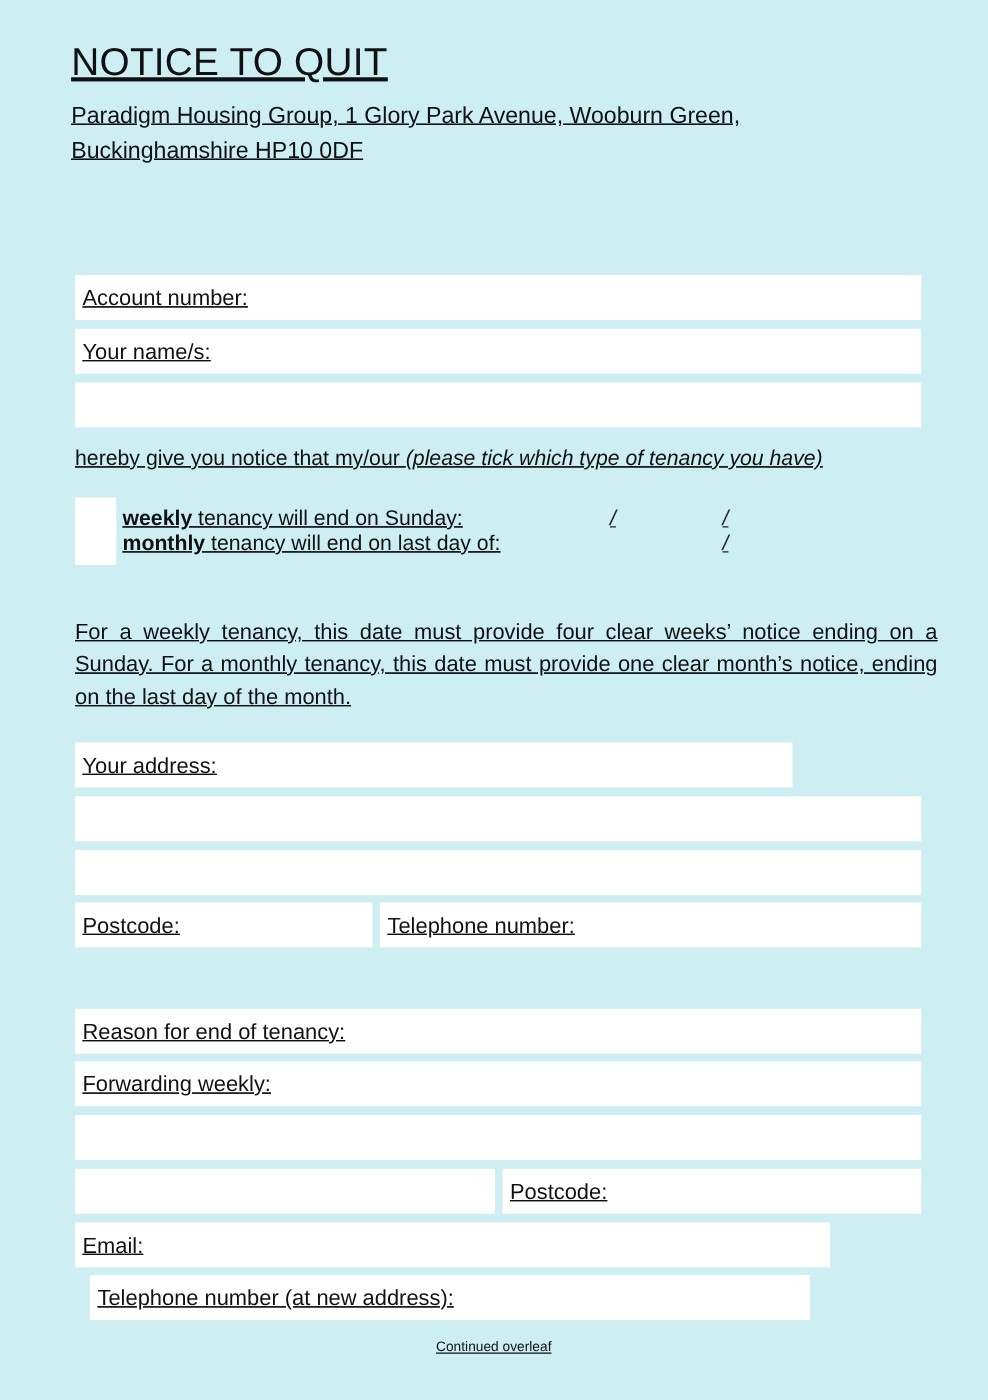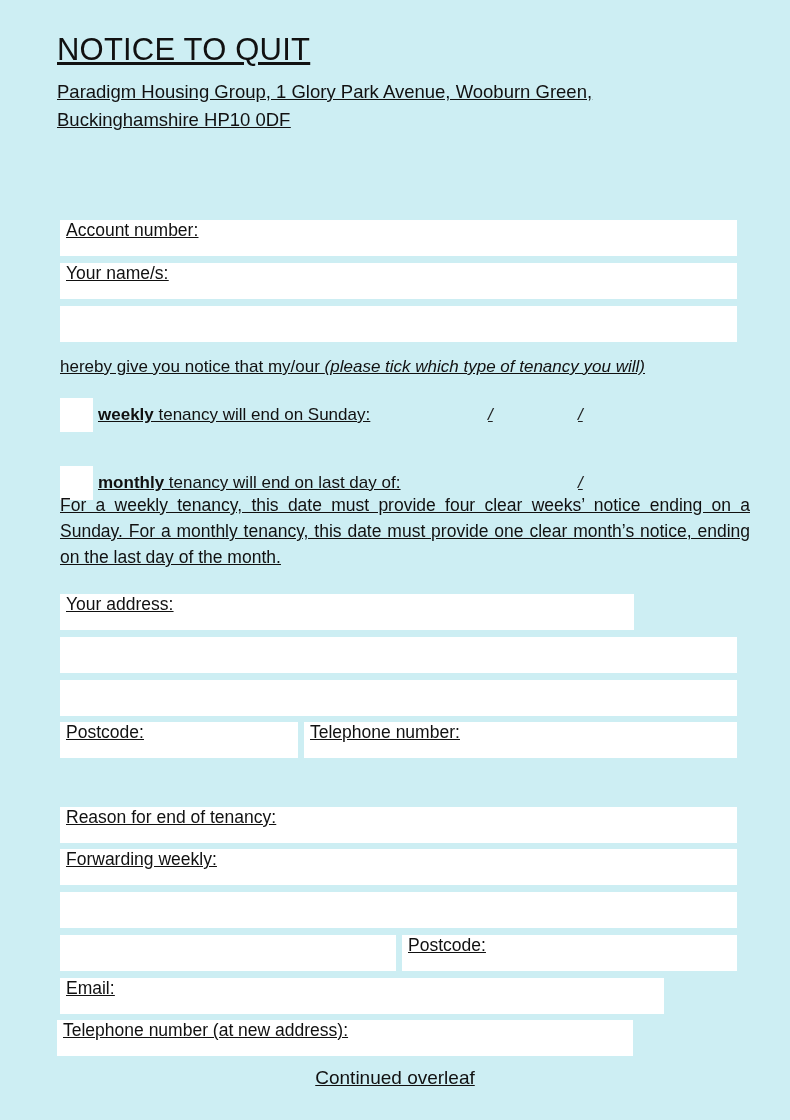--- a/index.html
+++ b/index.html
@@ -46,20 +46,21 @@
     color: #111;
     max-width: 600px;
   }
 
   
   .field {
     position: absolute;
     background: #ffffff;
     height: 36px;
     display: flex;
+    align-items: center;
   }
 
   .field .label {
     font-size: 17.5px;
     line-height: 20px;
     padding-left: 6px;
     white-space: nowrap;
     color: #111;
   }
 
@@ -134,21 +135,21 @@
     text-align-last: left;
   }
 
   
   .footer-note {
     position: absolute;
     left: 0;
     top: 1068px;
     width: 790px;
     text-align: center;
-    font-size: 19px;
+    font-size: 11px;
     line-height: 20px;
     color: #111;
   }
 </style>
 </head>
 <body>
 
 <div class="page">
 
   <div class="header">
@@ -164,33 +165,33 @@
 
   <div class="field" style="left:60px; top:263px; width:677px;">
     <span class="label">Your name/s:</span>
   </div>
 
   <div class="field" style="left:60px; top:306px; width:677px;">
     <span class="label"></span>
   </div>
 
   <div class="body-line" style="left:60px; top:356px;">
-    <span>hereby give you notice that my/our </span><em>(please tick which type of tenancy you will)</em>
+    <span>hereby give you notice that my/our </span><em>(please tick which type of tenancy you have)</em>
   </div>
 
   <div class="tick-row" style="top:398px;">
     <div class="tickbox"></div>
     <div class="tick-label">
       <b>weekly</b><span> tenancy will end on Sunday:</span>
     </div>
     <div class="slash" style="left:428px;">/</div>
     <div class="slash" style="left:518px;">/</div>
   </div>
 
-  <div class="tick-row" style="top:466px;">
+  <div class="tick-row" style="top:418px;">
     <div class="tickbox"></div>
     <div class="tick-label">
       <b>monthly</b><span> tenancy will end on last day of:</span>
     </div>
     <div class="slash" style="left:518px;">/</div>
   </div>
 
   <div class="note-para">
     <span>For a weekly tenancy, this date must provide four clear weeks’ notice ending on a Sunday. For a monthly tenancy, this date must provide one clear month’s notice, ending on the last day of the month.</span>
   </div>
@@ -232,19 +233,19 @@
   </div>
 
   <div class="field" style="left:402px; top:935px; width:335px;">
     <span class="label">Postcode:</span>
   </div>
 
   <div class="field" style="left:60px; top:978px; width:604px;">
     <span class="label">Email:</span>
   </div>
 
-  <div class="field" style="left:57px; top:1020px; width:576px;">
+  <div class="field" style="left:72px; top:1020px; width:576px;">
     <span class="label">Telephone number (at new address):</span>
   </div>
 
   <div class="footer-note">Continued overleaf</div>
 
 </div>
 
 </body></html>

